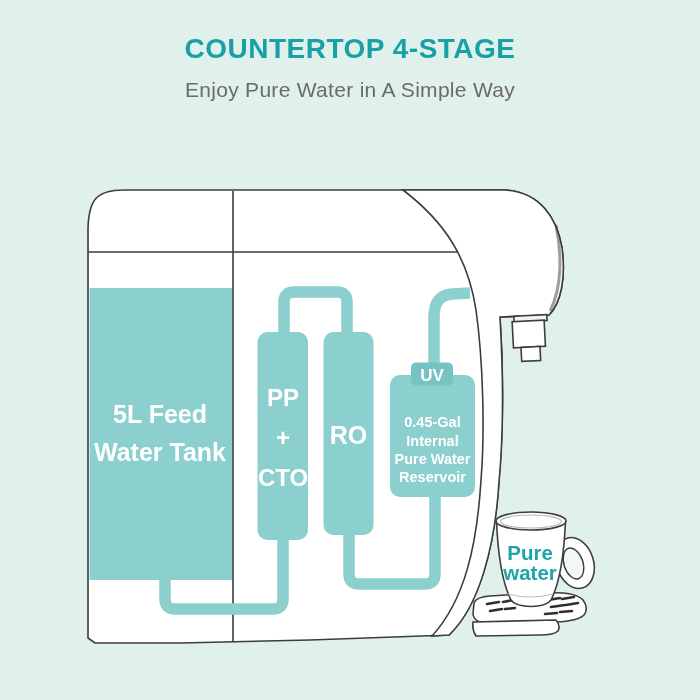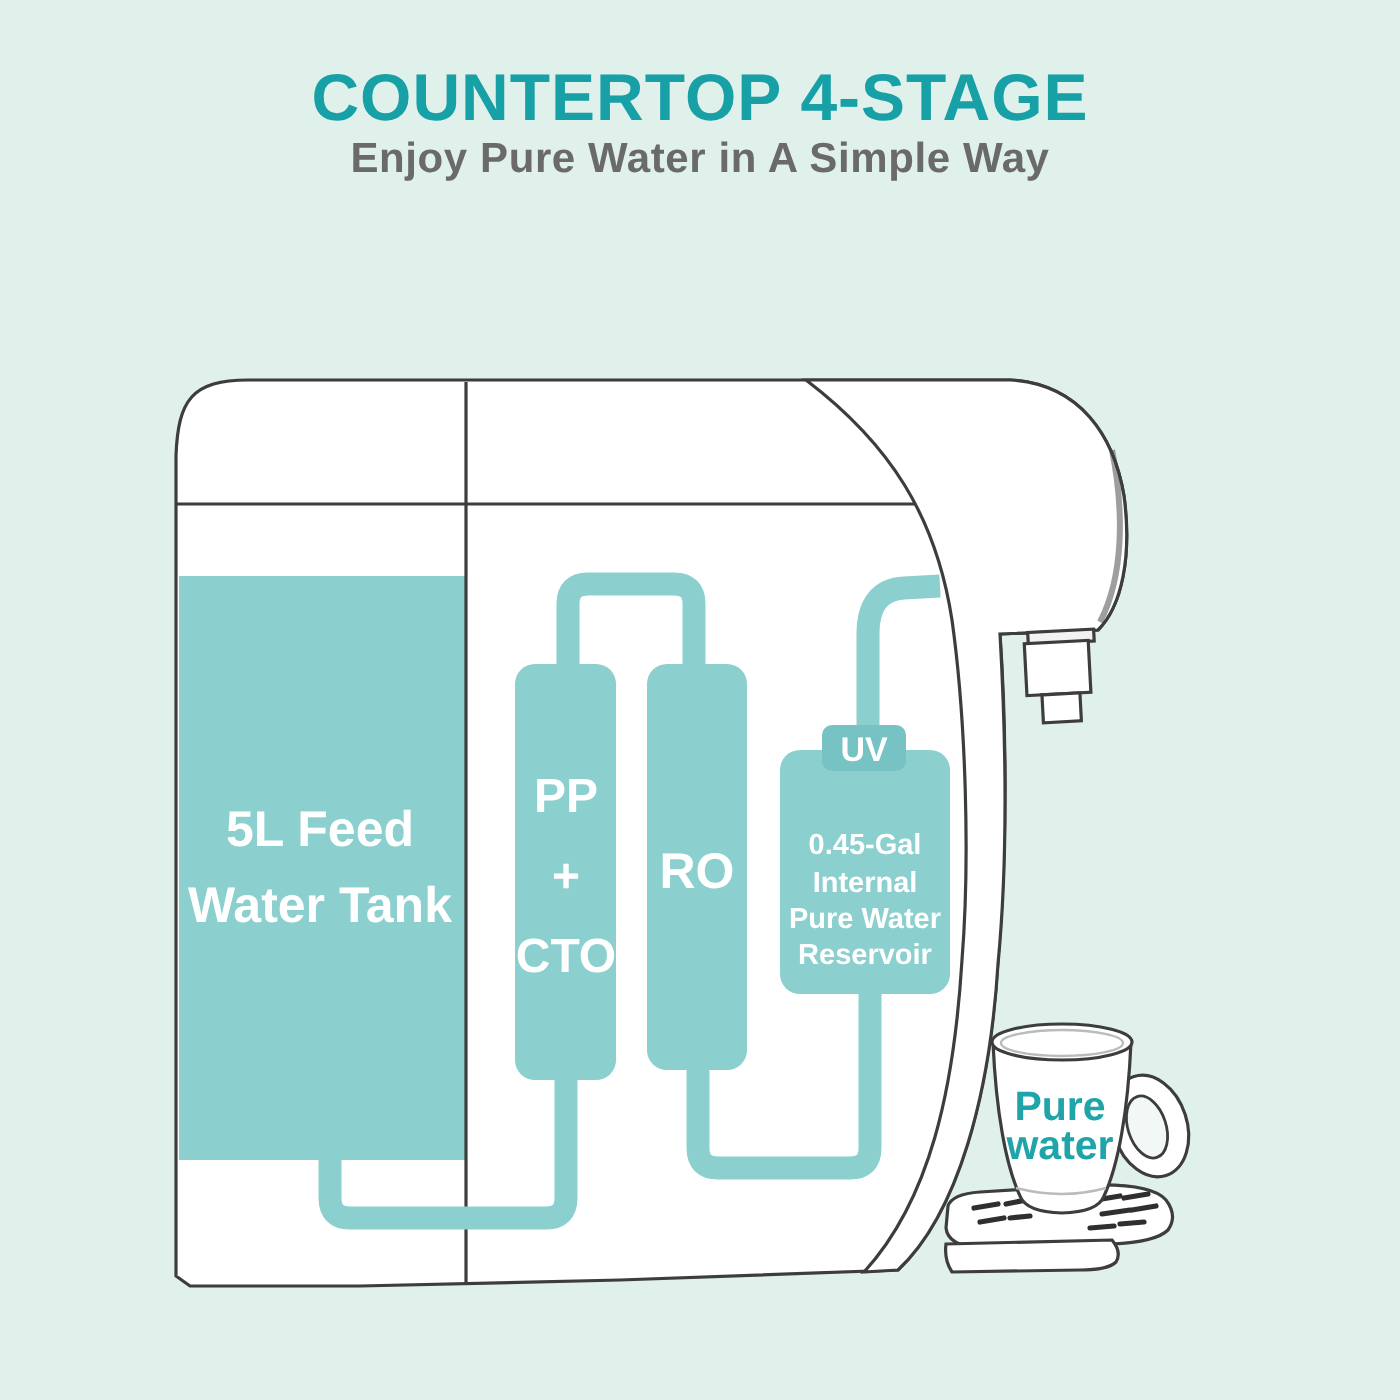--- a/index.html
+++ b/index.html
@@ -7,25 +7,25 @@
     --title:#18a0a7; --subtitle:#6a6a6a; --cup-text:#1ea4a9; --white:#ffffff;
   }
   html,body{margin:0;padding:0;}
   #stage{
     position:relative; width:700px; height:700px; overflow:hidden;
     background:var(--bg);
     font-family:"Liberation Sans", sans-serif;
   }
   .header{position:absolute; top:30px; left:0; width:700px; text-align:center;}
   .title-line{
-    font-size:33px; line-height:38px; font-weight:800; letter-spacing:0.5px;
+    font-size:28px; line-height:38px; font-weight:800; letter-spacing:0.5px;
     color:var(--title);
   }
   .subtitle{
-    font-size:21px; font-weight:700; color:var(--subtitle);
+    margin-top:10px; font-size:21px; font-weight:400; color:var(--subtitle);
     letter-spacing:0.3px;
   }
   svg{position:absolute; left:0; top:0;}
   .outline{fill:#ffffff; stroke:var(--ink); stroke-width:1.6;}
   .line{fill:none; stroke:var(--ink); stroke-width:1.6;}
   .tube{fill:none; stroke:var(--teal); stroke-width:11.5;}
   .teal-fill{fill:var(--teal);}
   .lbl{font-family:"Liberation Sans", sans-serif; font-weight:bold;
        fill:var(--white); text-anchor:middle;}
   .cup-lbl{font-family:"Liberation Sans", sans-serif; font-weight:bold;

